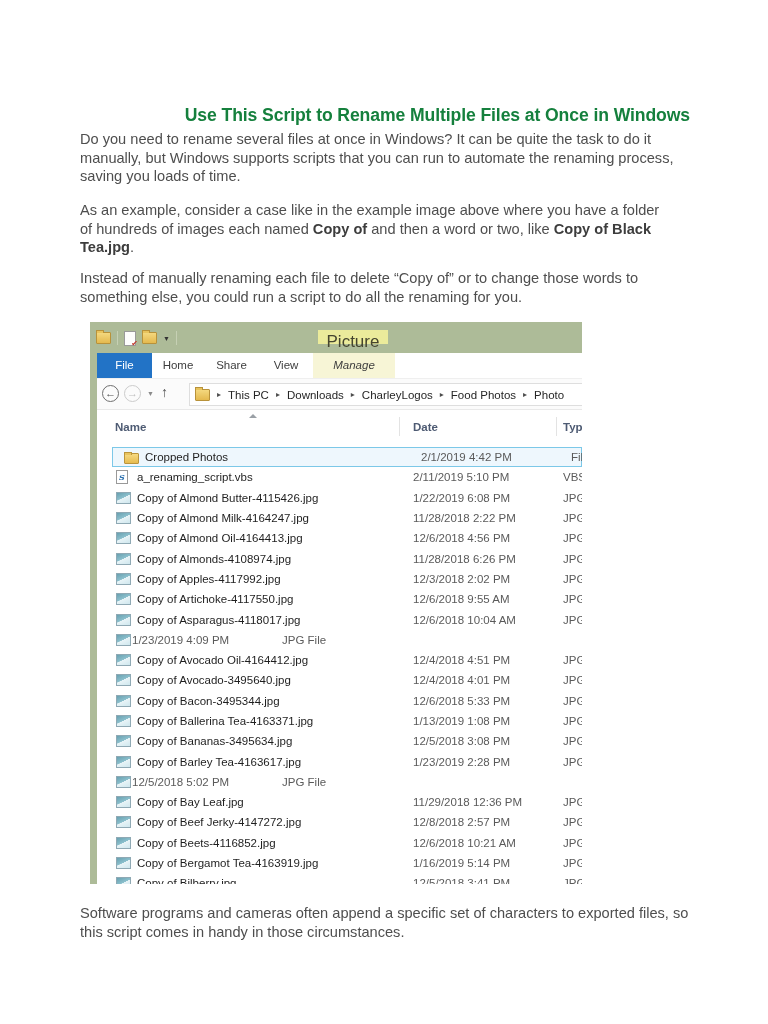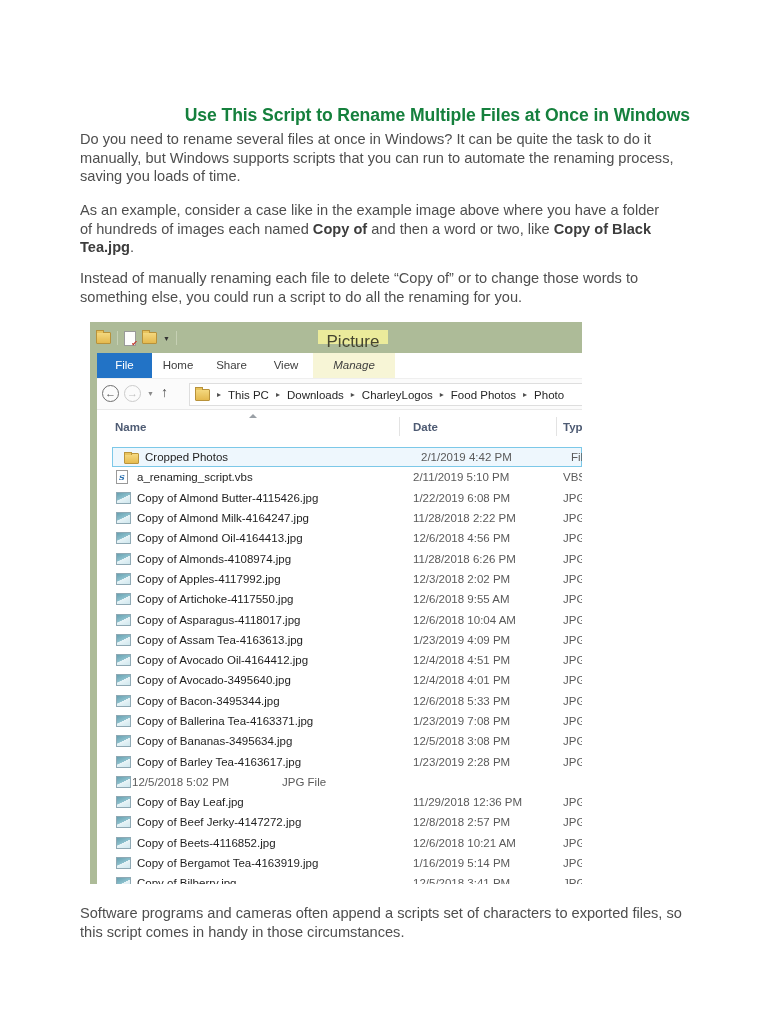--- a/index.html
+++ b/index.html
@@ -201,21 +201,20 @@
     <span class="ftype">JPG File</span>
   </div>
       <div class="row">
     <span class="ficon image"></span>
     <span class="fname">Copy of Asparagus-4118017.jpg</span>
     <span class="fdate">12/6/2018 10:04 AM</span>
     <span class="ftype">JPG File</span>
   </div>
       <div class="row">
     <span class="ficon image"></span>
-    <span class="fname">Copy of Assam Tea-4163613.jpg</span>
     <span class="fdate">1/23/2019 4:09 PM</span>
     <span class="ftype">JPG File</span>
   </div>
       <div class="row">
     <span class="ficon image"></span>
     <span class="fname">Copy of Avocado Oil-4164412.jpg</span>
     <span class="fdate">12/4/2018 4:51 PM</span>
     <span class="ftype">JPG File</span>
   </div>
       <div class="row">
@@ -226,21 +225,21 @@
   </div>
       <div class="row">
     <span class="ficon image"></span>
     <span class="fname">Copy of Bacon-3495344.jpg</span>
     <span class="fdate">12/6/2018 5:33 PM</span>
     <span class="ftype">JPG File</span>
   </div>
       <div class="row">
     <span class="ficon image"></span>
     <span class="fname">Copy of Ballerina Tea-4163371.jpg</span>
-    <span class="fdate">1/23/2019 7:08 PM</span>
+    <span class="fdate">1/13/2019 1:08 PM</span>
     <span class="ftype">JPG File</span>
   </div>
       <div class="row">
     <span class="ficon image"></span>
     <span class="fname">Copy of Bananas-3495634.jpg</span>
     <span class="fdate">12/5/2018 3:08 PM</span>
     <span class="ftype">JPG File</span>
   </div>
       <div class="row">
     <span class="ficon image"></span>
@@ -279,13 +278,13 @@
   </div>
       <div class="row">
     <span class="ficon image"></span>
     <span class="fname">Copy of Bilberry.jpg</span>
     <span class="fdate">12/5/2018 3:41 PM</span>
     <span class="ftype">JPG File</span>
   </div>
     </div>
 </div>
 
-<p class="p" id="p4">Software programs and cameras often append a scripts set of characters to exported files, so this script comes in handy in those circumstances.</p>
+<p class="p" id="p4">Software programs and cameras often append a specific set of characters to exported files, so this script comes in handy in those circumstances.</p>
 
 </body></html>

